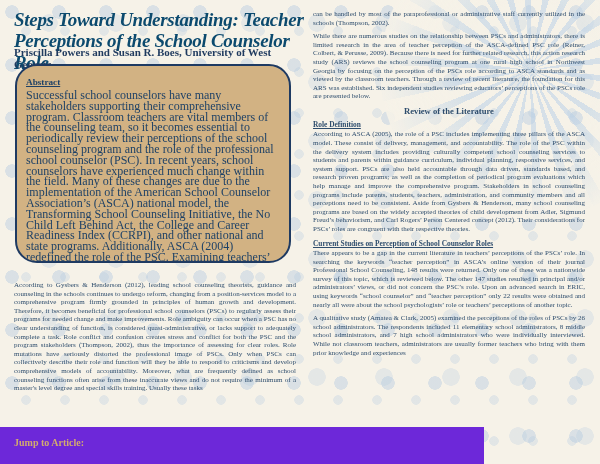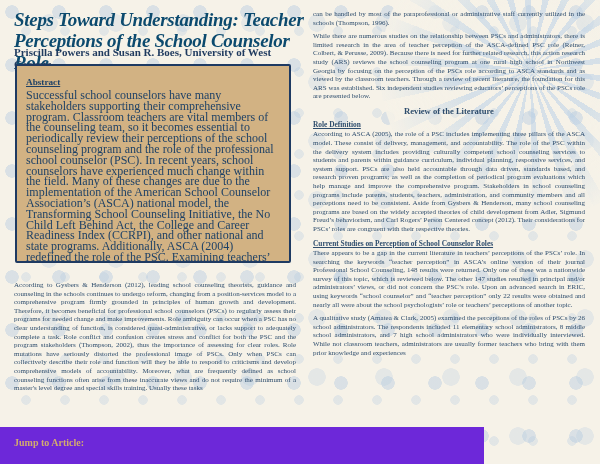--- a/index.html
+++ b/index.html
@@ -38,21 +38,21 @@
     font-size:19px;line-height:1.12;font-style:italic;font-weight:bold;
     color:#0c4a6e;letter-spacing:-0.3px;
   }
   .authors{
     position:absolute;top:46px;left:0;width:292px;
     font-size:11px;font-weight:bold;color:#1f3a5f;
   }
   .abstract-box{
     position:absolute;top:64px;left:1px;width:276px;height:199px;
     box-sizing:border-box;
-    background:#d2b283;border:2.5px solid #1e3a62;border-radius:2px;
+    background:#d2b283;border:2.5px solid #1e3a62;border-radius:22px;
     padding:5px 10px 5px 9px;overflow:hidden;
   }
   .abstract-label{
     display:inline-block;font-size:9.2px;font-weight:bold;color:#1e4166;
     text-decoration:underline;margin-bottom:1px;
   }
   .abstract-text{
     margin:1px 0 0;font-size:12px;line-height:10.8px;color:#1e4166;
   }
   .body-par{
@@ -88,21 +88,21 @@
 
     <div class="abstract-box">
       <span class="abstract-label">Abstract</span>
       <p class="abstract-text">Successful school counselors have many stakeholders supporting their comprehensive program. Classroom teachers are vital members of the counseling team, so it becomes essential to periodically review their perceptions of the school counseling program and the role of the professional school counselor (PSC). In recent years, school counselors have experienced much change within the field. Many of these changes are due to the implementation of the American School Counselor Association’s (ASCA) national model, the Transforming School Counseling Initiative, the No Child Left Behind Act, the College and Career Readiness Index (CCRPI), and other national and state programs. Additionally, ASCA (2004) redefined the role of the PSC. Examining teachers’ perceptions of PSCs may be helpful for understanding teachers’ support for the ASCA supported PSC role. This action research study was conducted as a review of one school counseling program by teachers and staff.</p>
     </div>
 
     <p class="body-par left-par">According to Gysbers &amp; Henderson (2012), leading school counseling theorists, guidance and counseling in the schools continues to undergo reform, changing from a position-services model to a comprehensive program firmly grounded in principles of human growth and development. Therefore, it becomes beneficial for professional school counselors (PSCs) to regularly assess their programs for needed change and make improvements. Role ambiguity can occur when a PSC has no clear understanding of function, is considered quasi-administrative, or lacks support to adequately complete a task. Role conflict and confusion creates stress and conflict for both the PSC and the program stakeholders (Thompson, 2002), thus the importance of assessing for clear roles. Role mutations have seriously distorted the professional image of PSCs. Only when PSCs can collectively describe their role and function will they be able to respond to criticisms and develop comprehensive models of accountability. Moreover, what are frequently defined as school counseling functions often arise from these inaccurate views and do not require the minimum of a master's level degree and special skills training. Usually these tasks</p>
   </div>
 
   <div class="col col-right">
-    <p class="body-par">can be handled by most of the paraprofessional or administrative staff currently utilized in the schools (Thompson, 1996).</p>
+    <p class="body-par">can be handled by most of the paraprofessional or administrative staff currently utilized in the schools (Thompson, 2002).</p>
     <p class="body-par">While there are numerous studies on the relationship between PSCs and administrators, there is limited research in the area of teacher perception of the ASCA-defined PSC role (Reiner, Colbert, &amp; Perusse, 2009). Because there is need for further related research, this action research study (ARS) reviews the school counseling program at one rural high school in Northwest Georgia by focusing on the perception of the PSCs role according to ASCA standards and as viewed by the classroom teachers. Through a review of recent literature, the foundation for this ARS was established. Six independent studies reviewing educators’ perceptions of the PSCs role are presented below.</p>
 
     <h2 class="section-heading">Review of the Literature</h2>
 
     <h3 class="sub-heading">Role Definition</h3>
     <p class="body-par">According to ASCA (2005), the role of a PSC includes implementing three pillars of the ASCA model. These consist of delivery, management, and accountability. The role of the PSC within the delivery system includes providing culturally competent school counseling services to students and parents within guidance curriculum, individual planning, responsive services, and system support. PSCs are also held accountable through data driven, standards based, and research proven programs; as well as the completion of periodical program evaluations which help manage and improve the comprehensive program. Stakeholders in school counseling programs include parents, students, teachers, administration, and community members and all perceptions need to be consistent. Aside from Gysbers &amp; Henderson, many school counseling programs are based on the widely accepted theories of child development from Adler, Sigmund Freud’s behaviorism, and Carl Rogers’ Person Centered concept (2012). Their considerations for PSCs’ roles are congruent with their respective theories.</p>
 
     <h3 class="sub-heading">Current Studies on Perception of School Counselor Roles</h3>
     <p class="body-par">There appears to be a gap in the current literature in teachers’ perceptions of the PSCs’ role. In searching the keywords “teacher perception” in ASCA’s online version of their journal Professional School Counseling, 148 results were returned. Only one of these was a nationwide survey of this topic, which is reviewed below. The other 147 studies resulted in principal and/or administrators’ views, or did not concern the PSC’s role. Upon an advanced search in ERIC, using keywords “school counselor” and “teacher perception” only 22 results were obtained and nearly all were about the school psychologists’ role or teachers’ perceptions of another topic.</p>
     <p class="body-par">A qualitative study (Amatea &amp; Clark, 2005) examined the perceptions of the roles of PSCs by 26 school administrators. The respondents included 11 elementary school administrators, 8 middle school administrators, and 7 high school administrators who were individually interviewed. While not classroom teachers, administrators are usually former teachers who bring with them prior knowledge and experiences</p>

